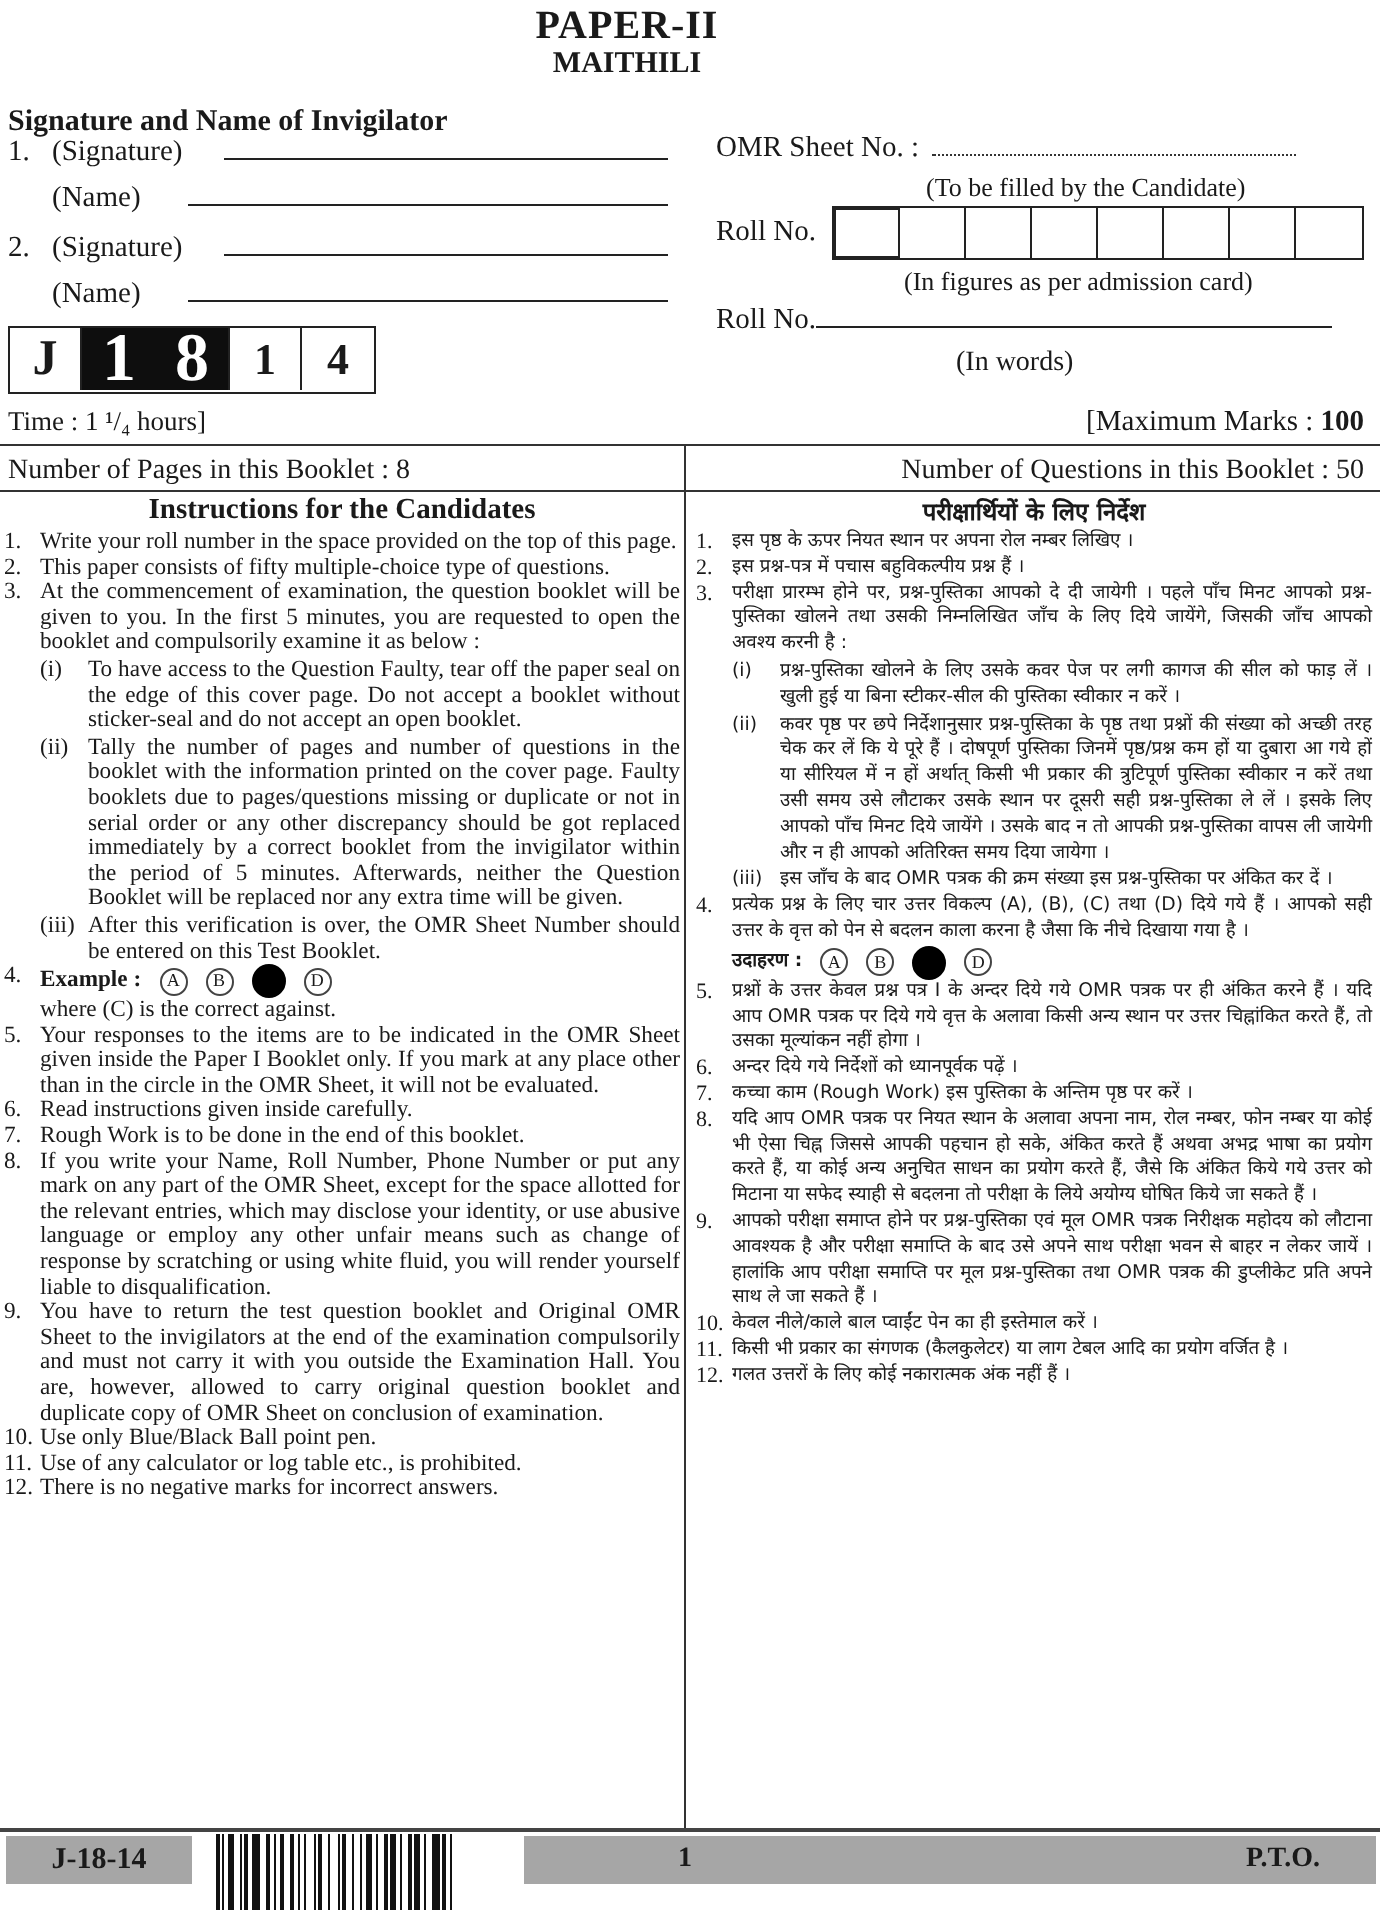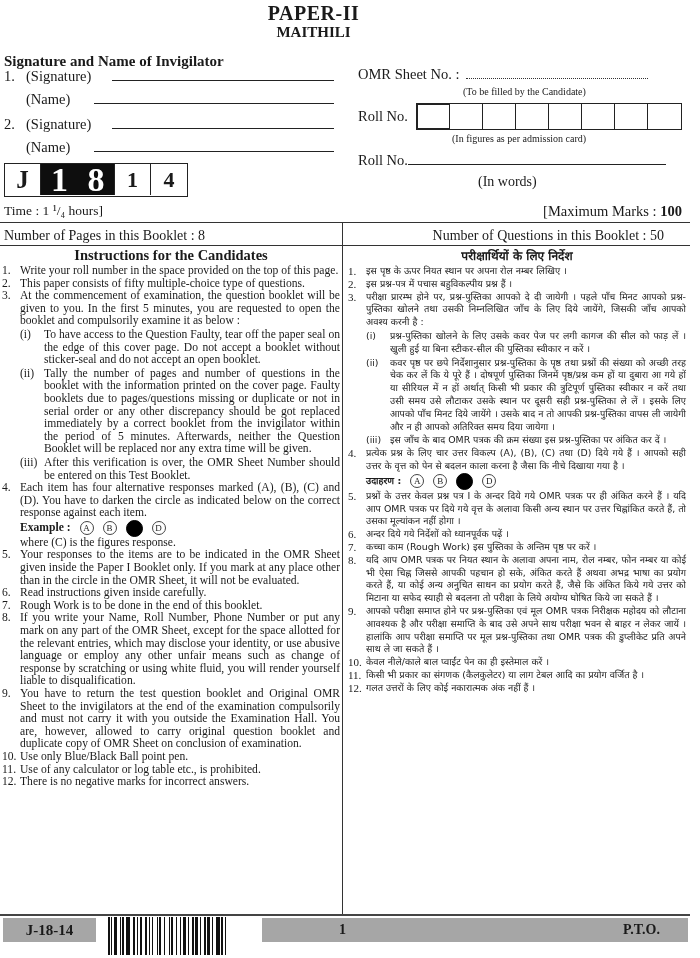--- a/index.html
+++ b/index.html
@@ -18,37 +18,37 @@
   .sig-row .line { border-bottom: 1.3px solid #222; height: 12px; }
 
   .code-box { position: absolute; left: 4px; top: 163px; height: 34px; display: flex; border: 1.5px solid #222; }
   .code-box .cell { width: 36px; height: 31px; display: flex; align-items: center; justify-content: center; font-size: 25px; font-weight: bold; border-right: 1.5px solid #222; }
   .code-box .cell:last-child { border-right: none; }
   .code-box .dark { background: #0e0e0e; color: #ffffff; font-size: 34px; width: 37px; border-right: none; }
   .code-box .small { font-size: 22px; }
 
   .omr-line { position: absolute; left: 358px; top: 66px; font-size: 14.5px; display: flex; align-items: baseline; }
   .omr-dots { width: 182px; border-bottom: 1.5px dotted #333; margin-left: 6px; height: 10px; }
-  .note { position: absolute; font-size: 10px; }
+  .note { position: absolute; font-size: 13px; }
   .rollno-label { position: absolute; left: 358px; top: 108px; font-size: 14.5px; }
   .roll-boxes { position: absolute; left: 416px; top: 103px; display: flex; border: 1.3px solid #222; }
   .roll-boxes .rb { width: 33px; height: 25px; border-right: 1.3px solid #222; }
   .roll-boxes .rb:last-child { border-right: none; }
   .rollword-label { position: absolute; left: 358px; top: 152px; font-size: 14.5px; display: flex; align-items: baseline; }
   .rollword-line { width: 258px; border-bottom: 1.3px solid #222; height: 10px; }
 
   .time { position: absolute; left: 4px; top: 203px; font-size: 13.5px; }
   .marks { position: absolute; right: 18px; top: 203px; font-size: 14.5px; }
   .marks b { font-weight: bold; }
 
   .rule { position: absolute; left: 0; width: 690px; border-top: 1.6px solid #333; }
   .vrule { position: absolute; left: 342px; border-left: 1.3px solid #333; }
 
   .pages { position: absolute; left: 4px; top: 228px; font-size: 14px; }
-  .questions { position: absolute; right: 36px; top: 228px; font-size: 14px; text-align: right; }
+  .questions { position: absolute; right: 18px; top: 228px; font-size: 14px; text-align: right; }
 
   .col { position: absolute; top: 247px; }
   .col-en { left: 2px; width: 338px; }
   .col-hi { left: 348px; width: 338px; }
   .col-head { text-align: center; font-weight: bold; font-size: 14.5px; margin-bottom: 1px; }
   .col-hi .col-head { font-family: "DejaVu Sans", sans-serif; font-size: 12px; font-weight: bold; }
 
   .items { list-style: none; }
   .item { display: flex; font-size: 11.6px; line-height: 12.6px; text-align: justify; }
   .item .n { flex: 0 0 18px; }
@@ -160,27 +160,27 @@
           </div><div class="sub">
             <span class="sn">(ii)</span>
             <span class="st">Tally the number of pages and number of questions in the booklet with the information printed on the cover page. Faulty booklets due to pages/questions missing or duplicate or not in serial order or any other discrepancy should be got replaced immediately by a correct booklet from the invigilator within the period of 5 minutes. Afterwards, neither the Question Booklet will be replaced nor any extra time will be given.</span>
           </div><div class="sub">
             <span class="sn">(iii)</span>
             <span class="st">After this verification is over, the OMR Sheet Number should be entered on this Test Booklet.</span>
           </div></div>
       </li>
       <li class="item">
         <span class="n">4.</span>
-        <div class="t"><span>Each item has four alternative responses marked (A), (B), (C) and (D). You have to darken the circle as indicated below on the correct response against each item.</span><div class="example">
+        <div class="t"><div class="example">
             <span class="bold">Example :</span>
             <span class="bubble">A</span>
             <span class="bubble">B</span>
             <span class="bubble filled"></span>
             <span class="bubble">D</span>
-          </div><div>where (C) is the figures response.</div></div>
+          </div><div>where (C) is the correct against.</div></div>
       </li>
       <li class="item">
         <span class="n">5.</span>
         <div class="t"><span>Your responses to the items are to be indicated in the OMR Sheet given inside the Paper I Booklet only. If you mark at any place other than in the circle in the OMR Sheet, it will not be evaluated.</span></div>
       </li>
       <li class="item">
         <span class="n">6.</span>
         <div class="t"><span>Read instructions given inside carefully.</span></div>
       </li>
       <li class="item">

